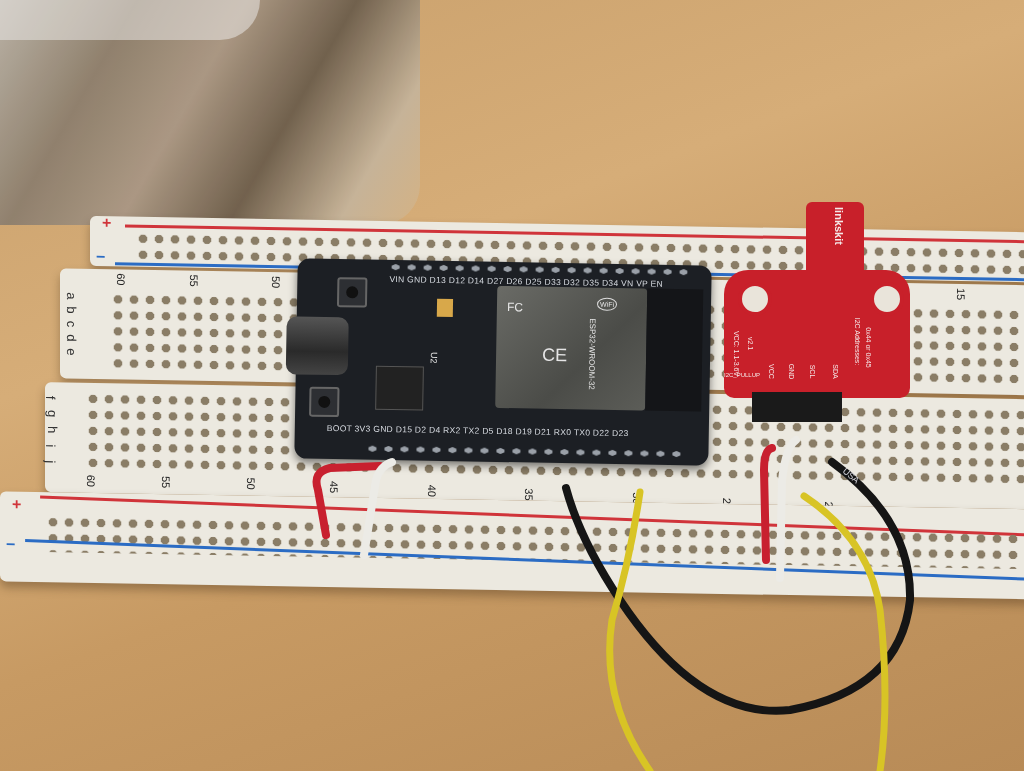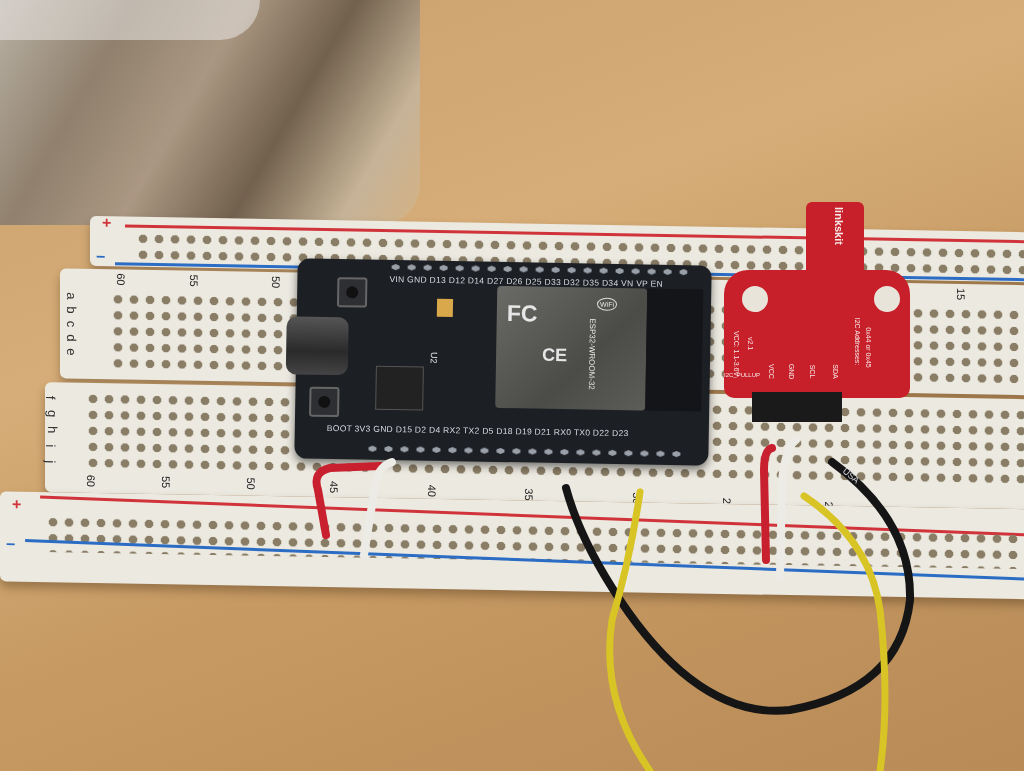--- a/index.html
+++ b/index.html
@@ -109,22 +109,22 @@
   <div class="abs btn" style="left:40px;top:18px;">
       <div class="cap"></div>
     </div>
   <div class="abs btn" style="left:14px;top:128px;">
       <div class="cap"></div>
     </div>
   <div id="cap" class="abs"></div>
   <div id="chip" class="abs"></div>
   <span class="abs mtext" style="left:132px;top:92px;transform:rotate(90deg);">U2</span>
   <div id="module" class="abs">
-    <span class="abs mtext" style="left:10px;top:14px;font-size:23px;font-weight:bold;">FC</span>
-    <span class="abs mtext" style="left:46px;top:58px;font-size:18px;font-weight:bold;">CE</span>
+    <span class="abs mtext" style="left:10px;top:14px;font-size:12px;font-weight:normal;">FC</span>
+    <span class="abs mtext" style="left:46px;top:58px;font-size:18px;font-weight:normal;">CE</span>
     <span class="abs mtext" style="left:100px;top:10px;border:1px solid #ddd;border-radius:50%;padding:2px;font-size:7px;">WiFi</span>
     <span class="abs mtext" style="left:60px;top:62px;transform:rotate(90deg);white-space:nowrap;font-size:8px;">ESP32-WROOM-32</span>
   </div>
   <div id="antenna" class="abs"></div>
   <div class="abs pinrow" style="left:32px;top:164px;">BOOT 3V3 GND D15 D2 D4 RX2 TX2 D5 D18 D19 D21 RX0 TX0 D22 D23</div>
   <div class="abs pins" style="left:70px;top:184px;width:320px;"></div>
 </div>
 
 <div id="sensor" class="abs">
   <div class="abs pcb" style="left:82px;top:2px;width:58px;height:130px;border-radius:6px;">

